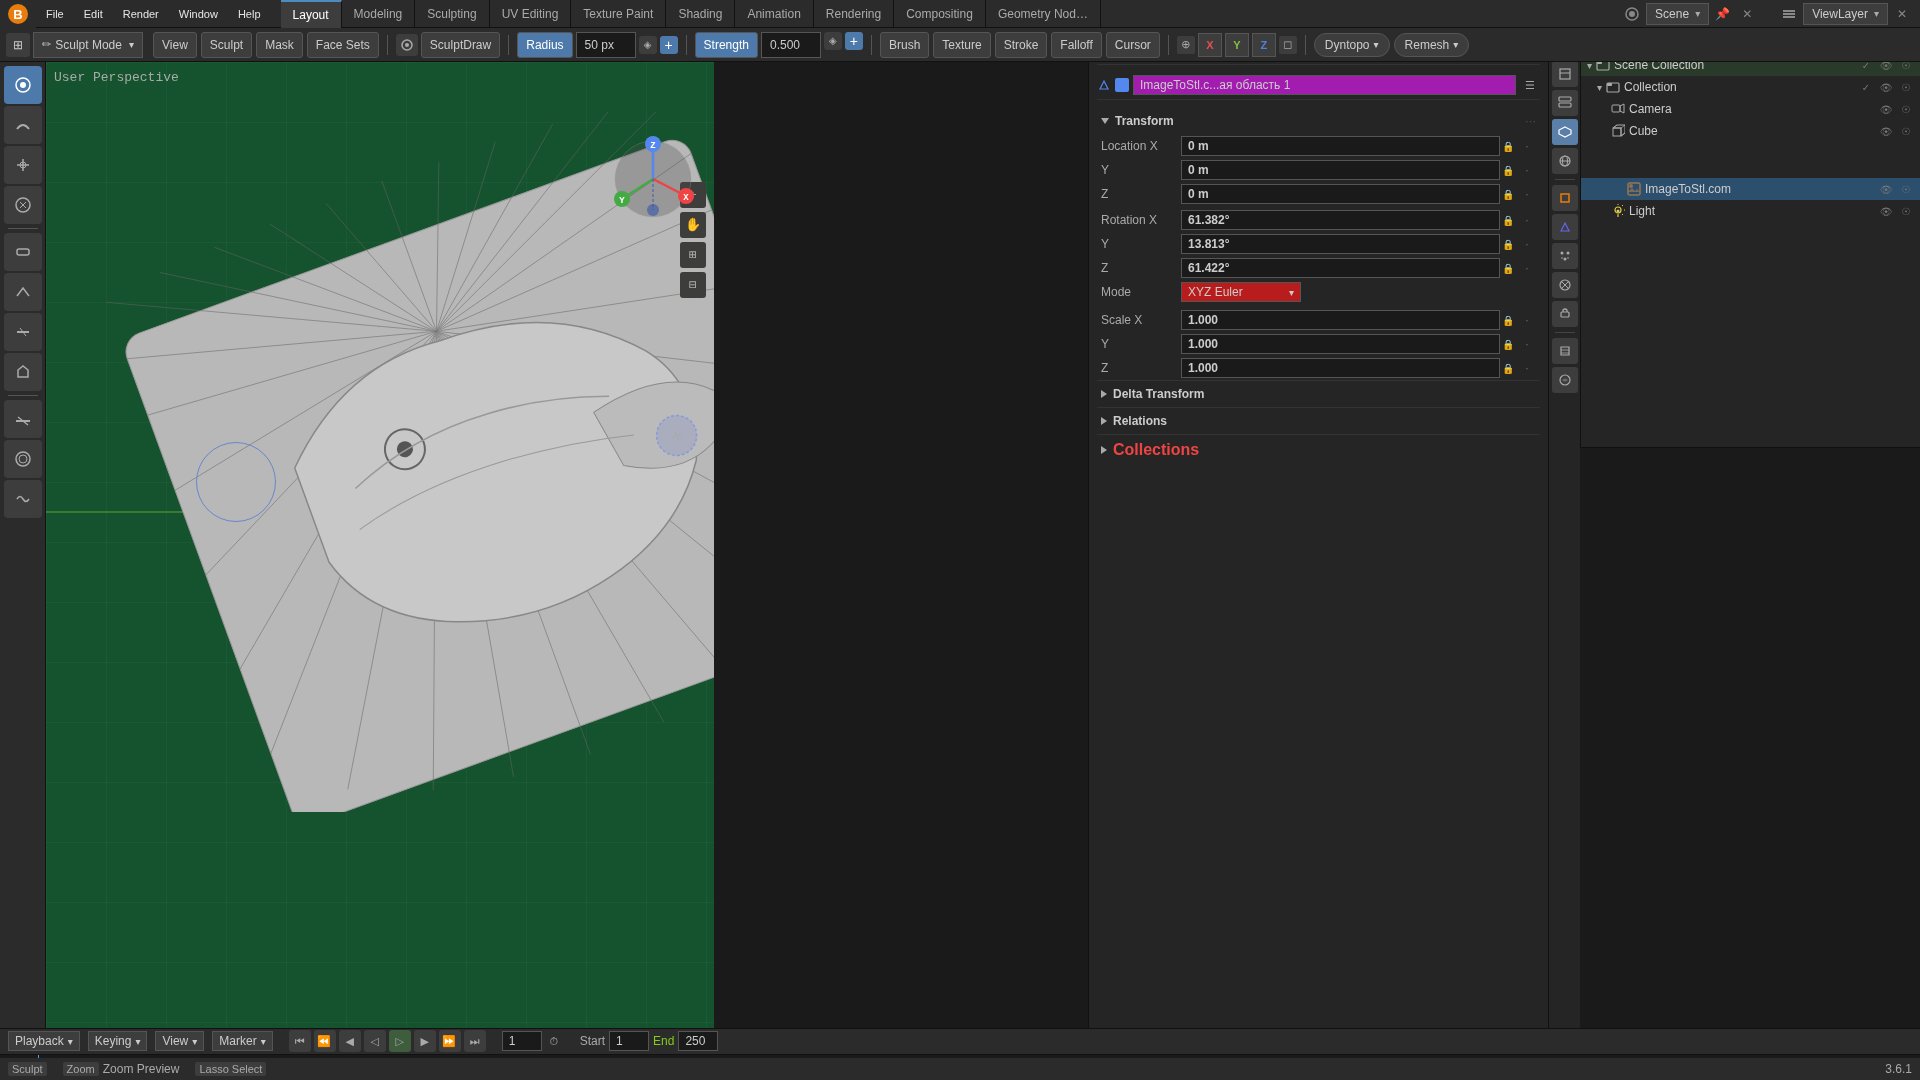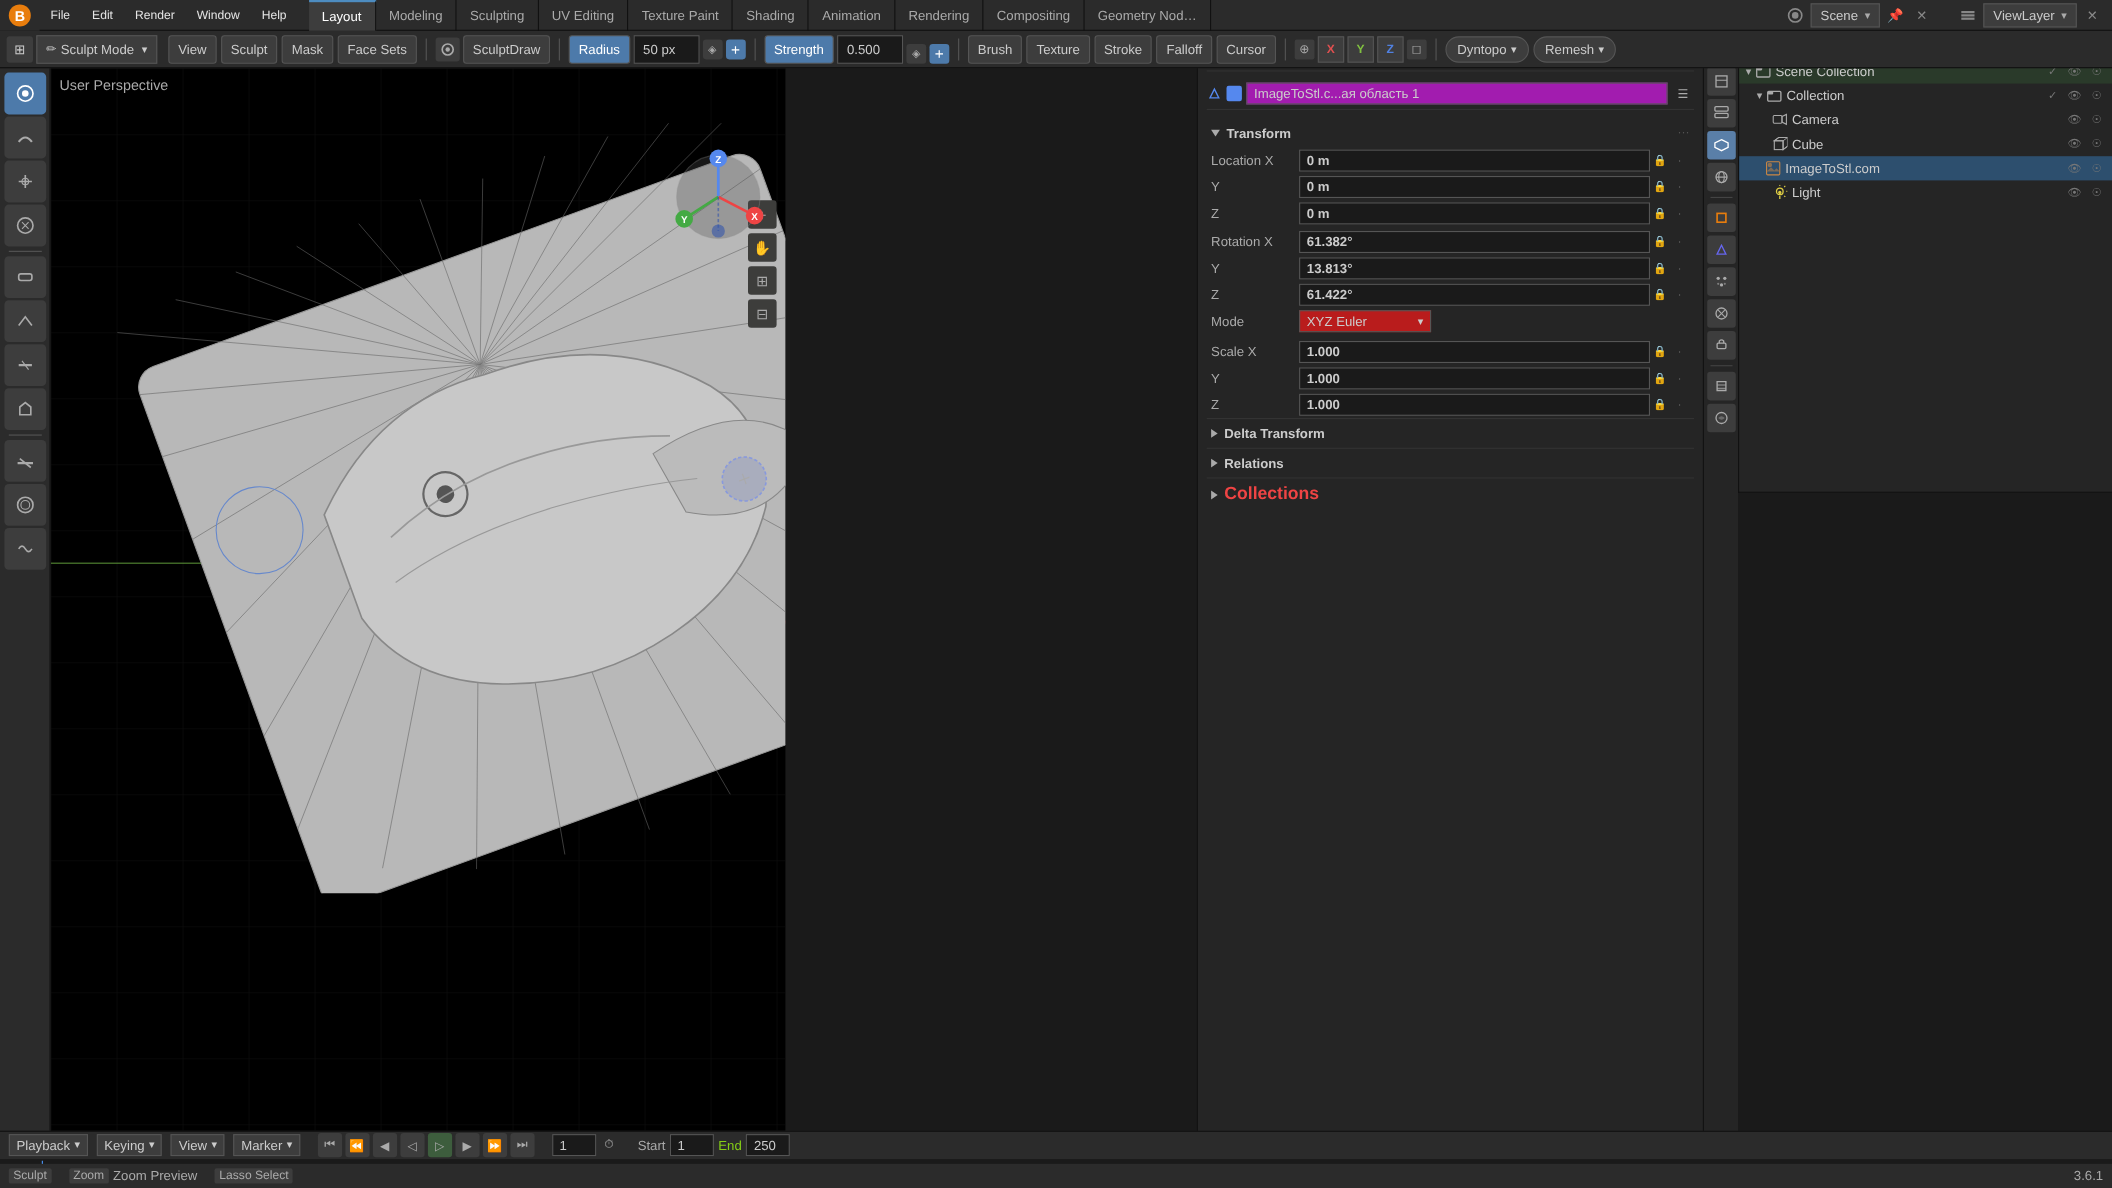--- a/index.html
+++ b/index.html
@@ -207,22 +207,23 @@
       font-size: 13px;
     }
 
     
     #viewport {
       position: absolute;
       top: 62px;
       left: 46px;
       right: 1206px;
       bottom: 52px;
-      background: #000000;
+      background: #14532d;
       overflow: hidden;
+      font-family: Liberation Mono, monospace;
     }
     #viewport-label {
       position: absolute;
       top: 8px;
       left: 8px;
       color: #aaa;
       font-size: 13px;
       z-index: 5;
     }
     #viewport-grid {
@@ -627,21 +628,21 @@
 
   <div style="display:flex;align-items:center;gap:3px;">
     <div class="tool-btn active">Radius</div>
     <div class="tool-btn-value">50 px</div>
     <div style="width:18px;height:18px;background:#3d3d3d;border-radius:3px;display:flex;align-items:center;justify-content:center;cursor:pointer;color:#aaa;font-size:10px;">◈</div>
     <div style="width:18px;height:18px;background:#4d7aaa;border-radius:3px;display:flex;align-items:center;justify-content:center;cursor:pointer;color:#fff;font-size:14px;">+</div>
   </div>
 
   <div class="tool-separator"></div>
 
-  <div style="display:flex;align-items:flex-end;gap:3px;">
+  <div style="display:flex;align-items:flex-start;gap:3px;">
     <div class="tool-btn active">Strength</div>
     <div class="tool-btn-value">0.500</div>
     <div style="width:18px;height:18px;background:#3d3d3d;border-radius:3px;display:flex;align-items:center;justify-content:center;cursor:pointer;color:#aaa;font-size:10px;">◈</div>
     <div style="width:18px;height:18px;background:#4d7aaa;border-radius:3px;display:flex;align-items:center;justify-content:center;cursor:pointer;color:#fff;font-size:14px;">+</div>
   </div>
 
   <div class="tool-separator"></div>
 
   <div class="tool-btn">Brush</div>
   <div class="tool-btn">Texture</div>
@@ -905,21 +906,21 @@
         <line x1="10" y1="4" x2="14" y2="1" stroke="#aaa" stroke-width="0.8"></line>
         <line x1="10" y1="12" x2="14" y2="9" stroke="#aaa" stroke-width="0.8"></line>
       </svg>
     <span class="outliner-label">Cube</span>
     <div class="outliner-actions">
       <div class="outliner-action-btn">👁</div>
       <div class="outliner-action-btn">☉</div>
     </div>
   </div>
 
-  <div class="outliner-row selected" style="padding-left:24px;">
+  <div class="outliner-row selected" style="padding-left:46px;margin-top:36px;">
     <svg width="14" height="14" viewBox="0 0 14 14">
         <rect x="1" y="1" width="12" height="12" rx="1" fill="none" stroke="#cc8844" stroke-width="1"></rect>
         <circle cx="4" cy="4" r="2" fill="#cc8844" opacity="0.6"></circle>
         <path d="M1 10 L5 6 L8 9 L10 7 L13 10 Z" fill="#cc8844" opacity="0.5"></path>
       </svg>
     <span class="outliner-label">ImageToStl.com</span>
     <div class="outliner-actions">
       <div class="outliner-action-btn">👁</div>
       <div class="outliner-action-btn">☉</div>
     </div>

